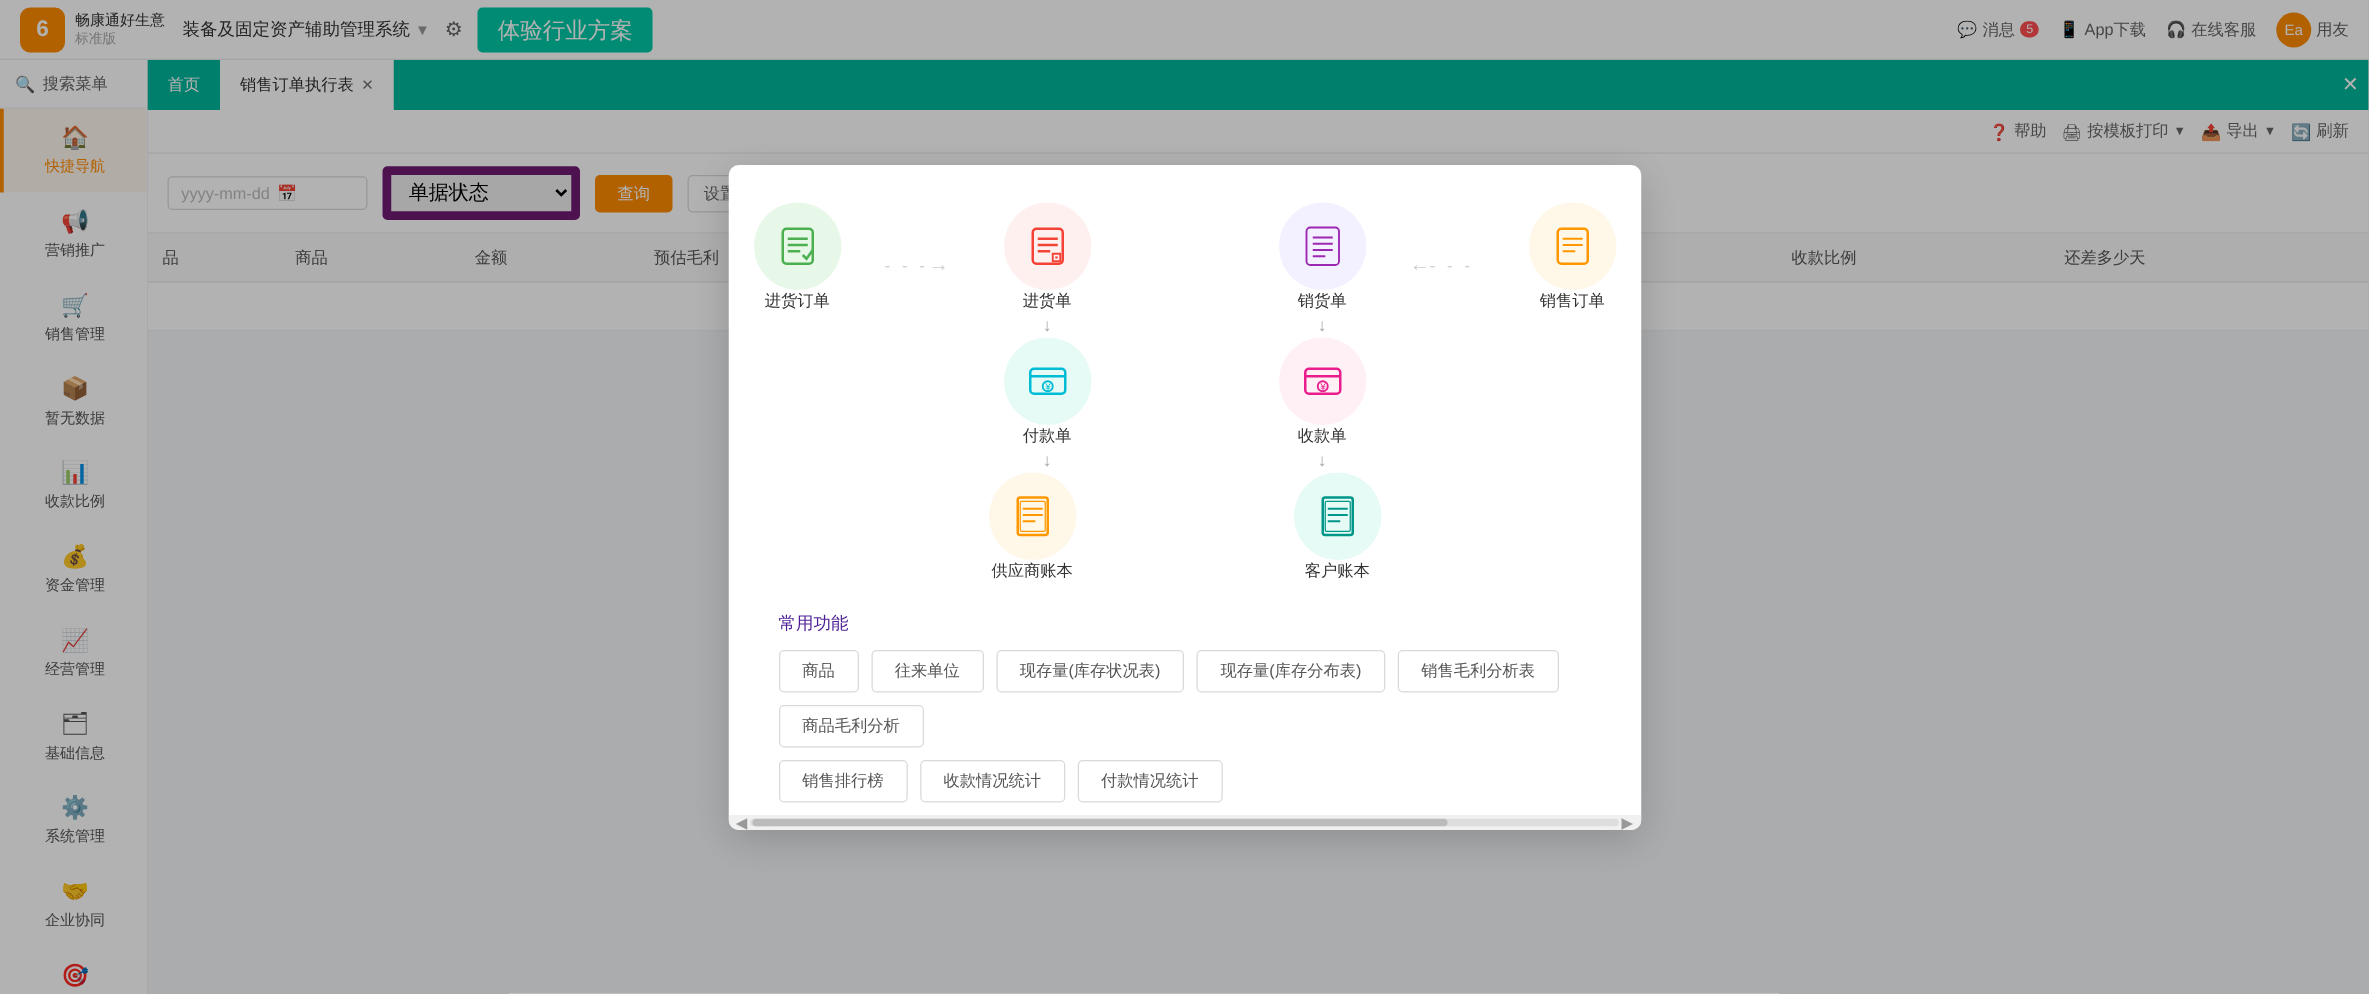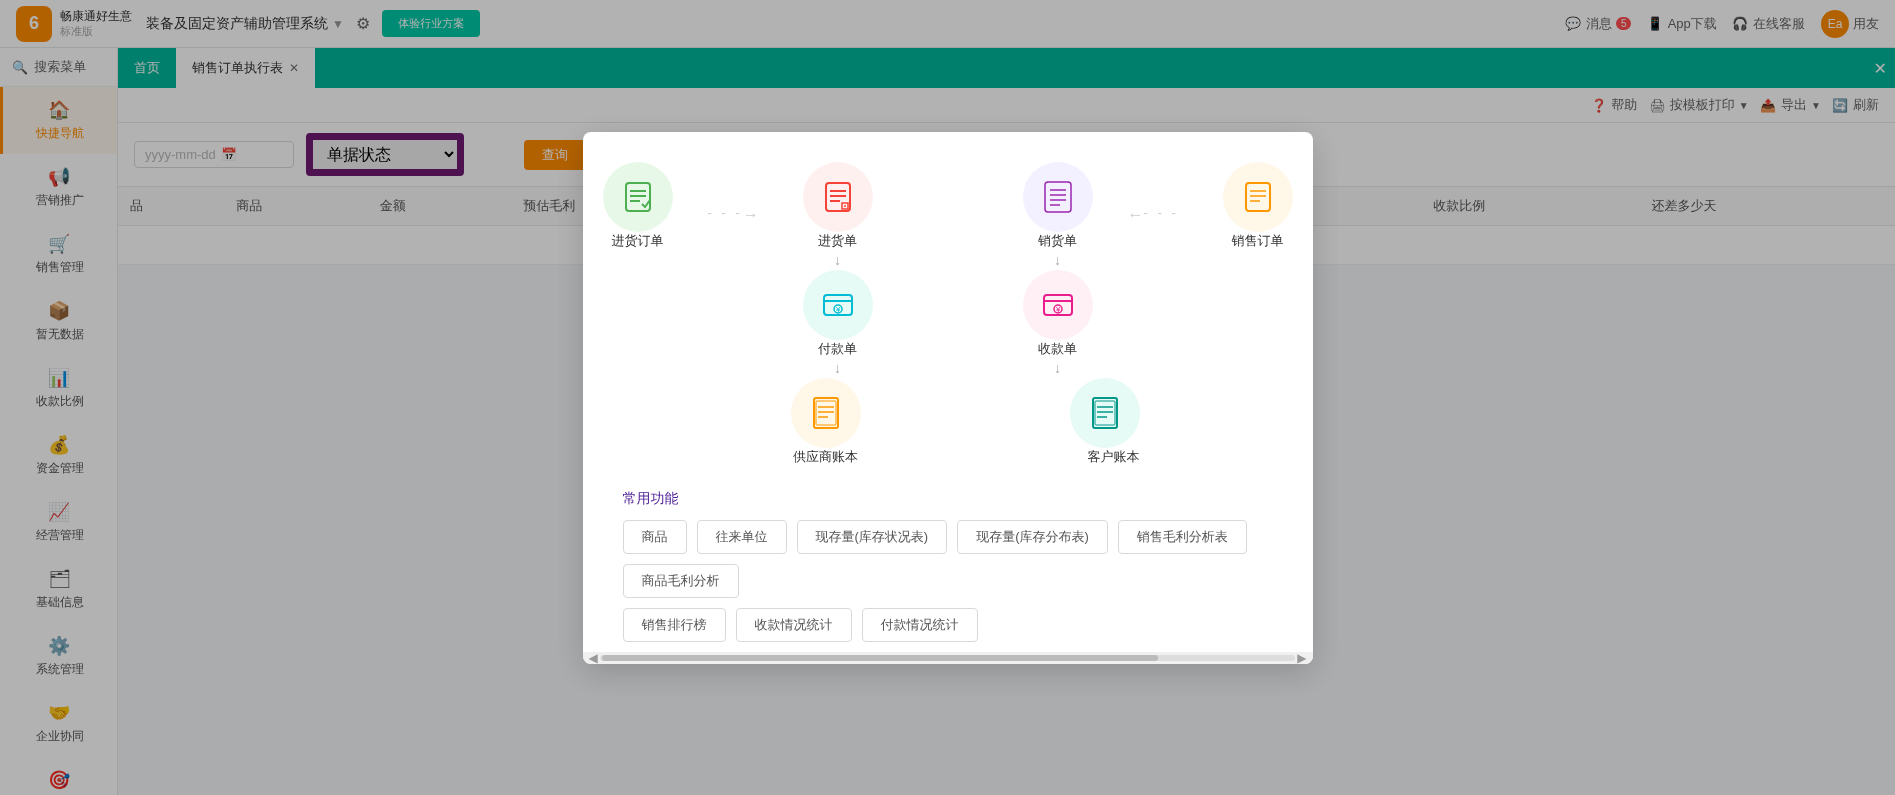--- a/index.html
+++ b/index.html
@@ -10,21 +10,21 @@
 
     
     .top-bar { display: flex; align-items: center; height: 48px; background: #fff; border-bottom: 1px solid #e8e8e8; padding: 0 16px; gap: 12px; flex-shrink: 0; }
     .logo-area { display: flex; align-items: center; gap: 8px; width: 118px; }
     .logo-icon { width: 36px; height: 36px; background: #ff8c00; border-radius: 8px; display: flex; align-items: center; justify-content: center; color: white; font-size: 18px; font-weight: bold; }
     .logo-text { font-size: 12px; color: #333; line-height: 1.3; }
     .system-title-dropdown { display: flex; align-items: center; gap: 4px; cursor: pointer; }
     .top-bar-actions { display: flex; align-items: center; gap: 16px; margin-left: auto; }
     .action-btn { display: flex; align-items: center; gap: 4px; color: #666; cursor: pointer; font-size: 13px; }
     .badge { background: #ff4d4f; color: white; border-radius: 10px; font-size: 10px; padding: 1px 5px; }
-    .experience-btn { background: #00c9a7; color: white; border: none; border-radius: 4px; padding: 6px 16px; cursor: pointer; font-size: 11px; }
+    .experience-btn { background: #00c9a7; color: white; border: none; border-radius: 4px; padding: 6px 16px; cursor: pointer; font-size: 18px; }
     .gear-btn { color: #666; cursor: pointer; font-size: 16px; }
     .user-avatar { width: 28px; height: 28px; border-radius: 50%; background: #ff8c00; display: flex; align-items: center; justify-content: center; color: white; font-size: 12px; }
 
     
     .main-content { display: flex; flex: 1; overflow: hidden; }
 
     
     .sidebar { width: 118px; background: #fff; border-right: 1px solid #e8e8e8; display: flex; flex-direction: column; overflow-y: auto; flex-shrink: 0; }
     .search-menu { display: flex; align-items: center; gap: 6px; padding: 10px 12px; color: #666; cursor: pointer; border-bottom: 1px solid #f0f0f0; font-size: 13px; }
     .sidebar-item { display: flex; flex-direction: column; align-items: center; padding: 12px 8px; cursor: pointer; color: #555; font-size: 12px; gap: 4px; border-left: 3px solid transparent; }
@@ -46,21 +46,21 @@
     .page-content { flex: 1; overflow: auto; background: #f5f7fa; padding: 0; position: relative; }
 
     
     .page-toolbar { display: flex; align-items: center; justify-content: flex-end; padding: 8px 16px; background: #fff; border-bottom: 1px solid #e8e8e8; gap: 12px; }
     .toolbar-btn { display: flex; align-items: center; gap: 4px; color: #666; cursor: pointer; font-size: 13px; }
 
     
     .filter-bar { display: flex; align-items: center; padding: 10px 16px; background: #fff; border-bottom: 1px solid #e8e8e8; gap: 12px; flex-wrap: wrap; }
     .filter-select { border: 7px solid #701a75; border-radius: 4px; padding: 5px 10px; font-size: 16px; width: 158px; }
     .date-input { display: flex; align-items: center; border: 1px solid #d9d9d9; border-radius: 4px; padding: 5px 10px; font-size: 13px; width: 160px; color: #bbb; gap: 6px; }
-    .query-btn { background: #ff8c00; color: white; border: none; border-radius: 4px; padding: 6px 18px; cursor: pointer; font-size: 13px; margin-left: 48px; }
+    .query-btn { background: #ff8c00; color: white; border: none; border-radius: 4px; padding: 6px 18px; cursor: pointer; font-size: 13px; }
     .more-condition { color: #999; font-size: 12px; cursor: pointer; }
     .settings-btn { background: #fff; border: 1px solid #d9d9d9; border-radius: 4px; padding: 5px 12px; cursor: pointer; font-size: 13px; color: #666; }
 
     
     .table-container { background: #fff; margin: 0; }
     .data-table { width: 100%; border-collapse: collapse; font-size: 13px; }
     .data-table th { background: #fafafa; border-bottom: 1px solid #e8e8e8; padding: 10px 12px; text-align: left; color: #555; font-weight: 500; white-space: nowrap; }
     .data-table td { border-bottom: 1px solid #f0f0f0; padding: 10px 12px; color: #333; white-space: nowrap; }
     .empty-tip { text-align: center; padding: 60px; color: #bbb; font-size: 14px; }
 
@@ -405,21 +405,21 @@
                   <rect x="8" y="6" width="20" height="24" rx="1" fill="none" stroke="#ff9800" stroke-width="1"></rect>
                   <line x1="10" y1="12" x2="26" y2="12" stroke="#ff9800" stroke-width="1.5"></line>
                   <line x1="10" y1="17" x2="26" y2="17" stroke="#ff9800" stroke-width="1.5"></line>
                   <line x1="10" y1="22" x2="20" y2="22" stroke="#ff9800" stroke-width="1.5"></line>
                 </svg>
             </div>
             <span class="flow-label">供应商账本</span>
           </div>
           <div style="min-width:80px;"></div>
 
-          <div class="flow-col" style="align-items:flex-end; min-width:140px;">
+          <div class="flow-col" style="align-items:center; min-width:140px;">
             <div class="flow-circle teal">
               <svg width="36" height="36" viewBox="0 0 36 36">
                   <rect x="6" y="3" width="24" height="30" rx="2" fill="none" stroke="#009688" stroke-width="2"></rect>
                   <rect x="8" y="6" width="20" height="24" rx="1" fill="none" stroke="#009688" stroke-width="1"></rect>
                   <line x1="10" y1="12" x2="26" y2="12" stroke="#009688" stroke-width="1.5"></line>
                   <line x1="10" y1="17" x2="26" y2="17" stroke="#009688" stroke-width="1.5"></line>
                   <line x1="10" y1="22" x2="20" y2="22" stroke="#009688" stroke-width="1.5"></line>
                 </svg>
             </div>
             <span class="flow-label">客户账本</span>

